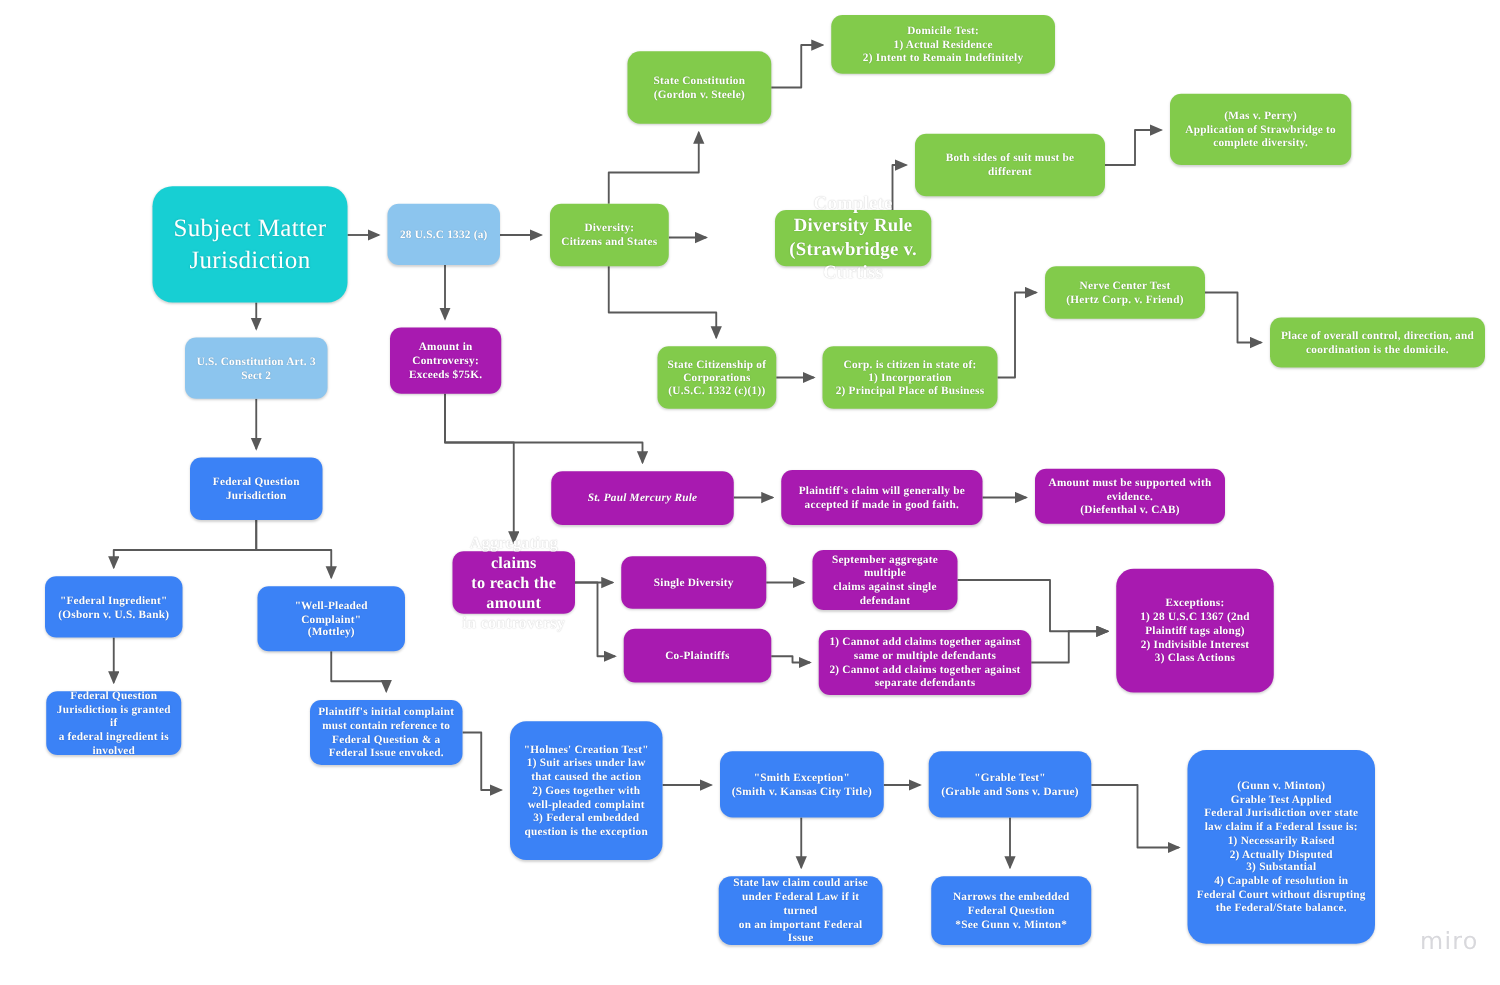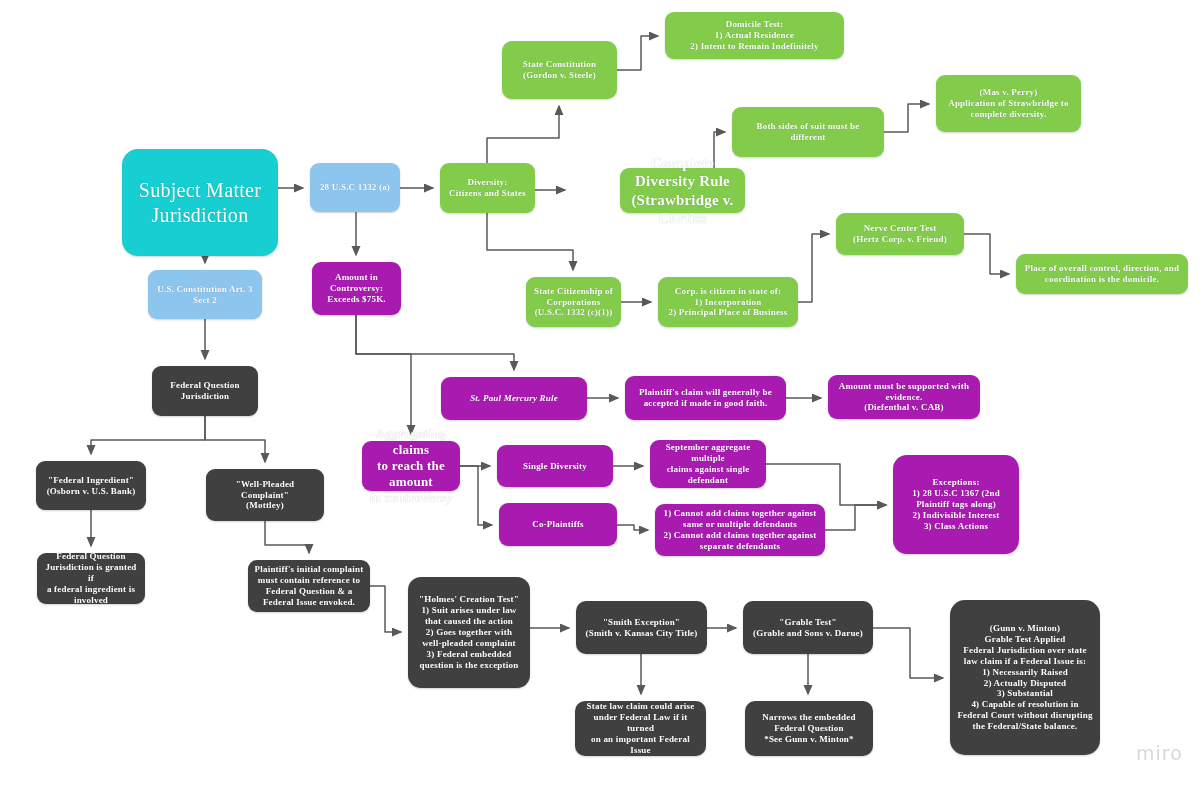--- a/index.html
+++ b/index.html
@@ -40,21 +40,21 @@
     white-space: pre-line;
     text-shadow: 0 0 1px rgba(0,0,0,0.28);
     box-shadow: 0 1px 2px rgba(0,0,0,0.18);
     font-weight: bold;
     letter-spacing: 0.2px;
   }
   .c-teal   { background: #17cfd3; }
   .c-blue   { background: #8cc5ee; }
   .c-green  { background: #82cb4b; }
   .c-purple { background: #a81ab0; }
-  .c-red    { background: #404040; }
+  .c-red    { background: #3b82f6; }
 
   .node.root {
     font-weight: normal;
     letter-spacing: 0.3px;
     text-shadow: 0 0 2px rgba(0,0,0,0.18);
   }
   .watermark {
     position: absolute;
     color: #d8d8dc;
     font-family: "DejaVu Sans", sans-serif;
@@ -106,21 +106,21 @@
         <path d="M370,586 L385,586 L385,632 L401,632" marker-end="url(#arrow)" stroke="#595959" stroke-width="1.5" fill="none" stroke-linejoin="round"></path>
         <path d="M530,628 L569,628" marker-end="url(#arrow)" stroke="#595959" stroke-width="1.5" fill="none" stroke-linejoin="round"></path>
         <path d="M707,628 L736,628" marker-end="url(#arrow)" stroke="#595959" stroke-width="1.5" fill="none" stroke-linejoin="round"></path>
         <path d="M641,654 L641,694" marker-end="url(#arrow)" stroke="#595959" stroke-width="1.5" fill="none" stroke-linejoin="round"></path>
         <path d="M808,654 L808,694" marker-end="url(#arrow)" stroke="#595959" stroke-width="1.5" fill="none" stroke-linejoin="round"></path>
         <path d="M873,628 L910,628 L910,678 L943,678" marker-end="url(#arrow)" stroke="#595959" stroke-width="1.5" fill="none" stroke-linejoin="round"></path>
       </g>
   </svg>
 
   <div id="node-layer">
-      <div class="node c-teal root" style="left: 122px; top: 149px; width: 156px; height: 107px; font-size: 20px; border-radius: 16px;">Subject Matter
+      <div class="node c-teal root" style="left: 122px; top: 149px; width: 156px; height: 93px; font-size: 20px; border-radius: 16px;">Subject Matter
 Jurisdiction</div>
       <div class="node c-blue" style="left: 310px; top: 163px; width: 90px; height: 49px; font-size: 9px; border-radius: 9px;">28 U.S.C 1332 (a)</div>
       <div class="node c-blue" style="left: 148px; top: 270px; width: 114px; height: 49px; font-size: 9px; border-radius: 9px;">U.S. Constitution Art. 3
 Sect 2</div>
       <div class="node c-green" style="left: 440px; top: 163px; width: 95px; height: 50px; font-size: 9px; border-radius: 9px;">Diversity:
 Citizens and States</div>
       <div class="node c-green" style="left: 502px; top: 41px; width: 115px; height: 58px; font-size: 9px; border-radius: 10px;">State Constitution
 (Gordon v. Steele)</div>
       <div class="node c-green" style="left: 665px; top: 12px; width: 179px; height: 47px; font-size: 9px; border-radius: 9px;">Domicile Test:
 1) Actual Residence

